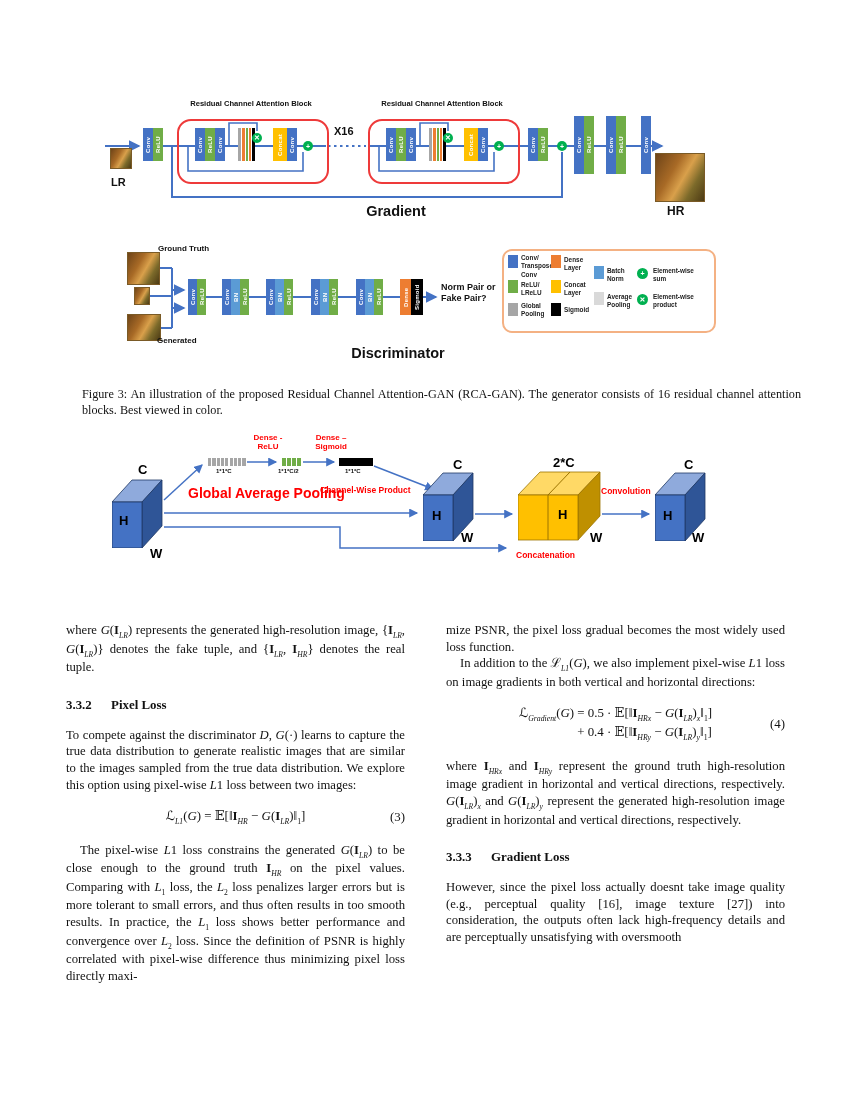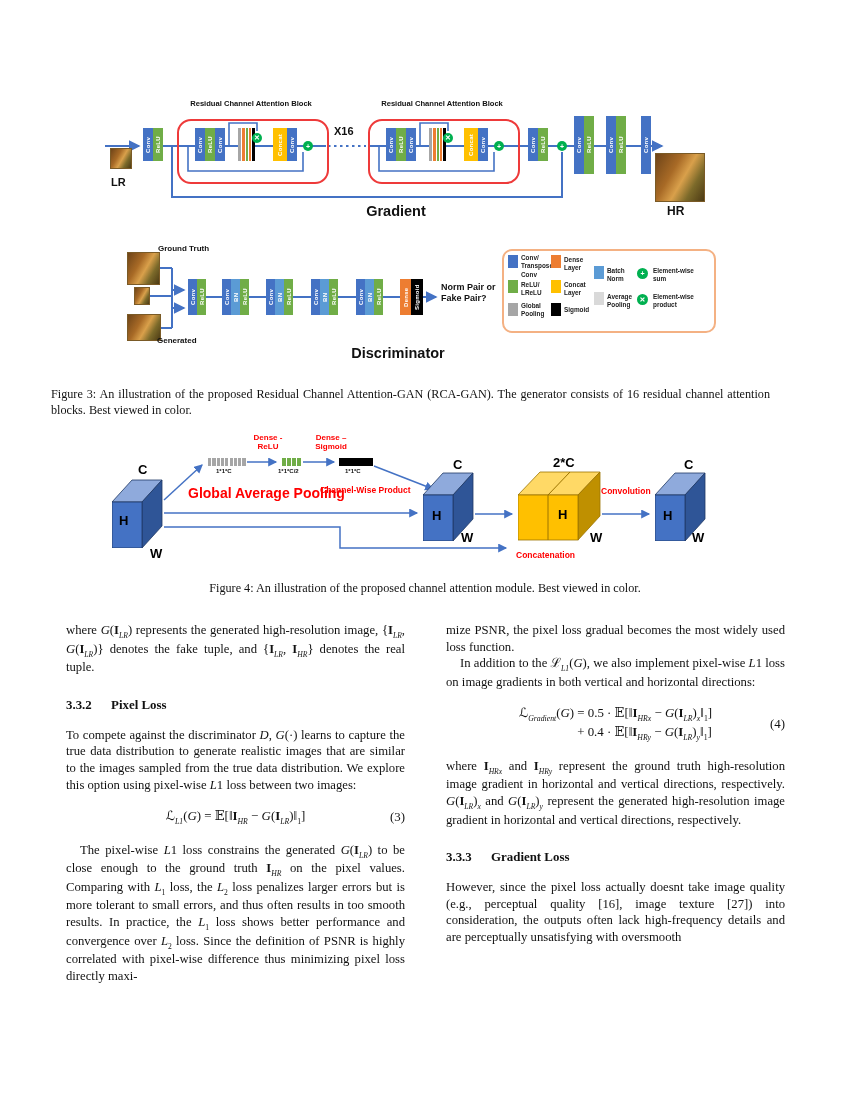--- a/index.html
+++ b/index.html
@@ -194,21 +194,21 @@
   <div class="lsq" style="left:594px;top:292px;background:#D9D9D9"></div>
   <div class="llab" style="left:607px;top:293px">Average
 Pooling</div>
   <div class="gcirc" style="left:637px;top:268px;width:11px;height:11px">+</div>
   <div class="llab" style="left:653px;top:267px">Element-wise
 sum</div>
   <div class="gcirc" style="left:637px;top:294px;width:11px;height:11px">✕</div>
   <div class="llab" style="left:653px;top:293px">Element-wise
 product</div>
 
-  <div class="caption" style="left:51px;top:387px;width:719px;text-align:justify">Figure 3: An illustration of the proposed Residual Channel Attention-GAN (RCA-GAN). The generator consists of 16 residual channel attention blocks. Best viewed in color.</div>
+  <div class="caption" style="left:82px;top:387px;width:719px;text-align:justify">Figure 3: An illustration of the proposed Residual Channel Attention-GAN (RCA-GAN). The generator consists of 16 residual channel attention blocks. Best viewed in color.</div>
 
   <svg class="abs" style="left:112px;top:478px;z-index:2" width="52" height="70">
     <polygon points="0,24 20,2 50,2 30,24" fill="#8FAADC" stroke="#1F3864" stroke-width=".8"></polygon>
     <polygon points="30,24 50,2 50,48 30,70" fill="#2F5597" stroke="#1F3864" stroke-width=".8"></polygon>
     <rect x="0" y="24" width="30" height="46" fill="#4472C4" stroke="#1F3864" stroke-width=".8"></rect>
   </svg>
   <div class="cwlab" style="left:138px;top:462px">C</div>
   <div class="cwlab" style="left:119px;top:513px">H</div>
   <div class="cwlab" style="left:150px;top:546px">W</div>
 
@@ -251,21 +251,20 @@
     <polygon points="30,24 50,2 50,48 30,70" fill="#2F5597" stroke="#1F3864" stroke-width=".8"></polygon>
     <rect x="0" y="24" width="30" height="46" fill="#4472C4" stroke="#1F3864" stroke-width=".8"></rect>
   </svg>
   <div class="cwlab" style="left:684px;top:457px">C</div>
   <div class="cwlab" style="left:663px;top:508px">H</div>
   <div class="cwlab" style="left:692px;top:530px">W</div>
 
   <div class="redlab" style="left:516px;top:550px;font-size:8.5px">Concatenation</div>
   <div class="redlab" style="left:601px;top:486px;font-size:8.5px">Convolution</div>
 
-  <div class="caption" style="left:0;top:581px;width:850px;text-align:center">Figure 4: An illustration of the proposed channel attention module. Best viewed in color.</div>
 
   <div class="col" style="left:66px;top:622px">
     <p><span class="">where </span><span class="it">G</span><span class="">(</span><span class="bd">I</span><sub class="sb">LR</sub><span class="">) represents the generated high-resolution image, {</span><span class="bd">I</span><sub class="sb">LR</sub><span class="">, </span><span class="it">G</span><span class="">(</span><span class="bd">I</span><sub class="sb">LR</sub><span class="">)} denotes the fake tuple, and {</span><span class="bd">I</span><sub class="sb">LR</sub><span class="">, </span><span class="bd">I</span><sub class="sb">HR</sub><span class="">} denotes the real tuple.</span></p>
     <div class="head">
       <span class="num">3.3.2</span>
       <span>Pixel Loss</span>
     </div>
     <p><span class="">To compete against the discriminator </span><span class="it">D</span><span class="">, </span><span class="it">G</span><span class="">(·) learns to capture the true data distribution to generate realistic images that are similar to the images sampled from the true data distribution. We explore this option using pixel-wise </span><span class="it">L</span><span class="">1 loss between two images:</span></p>
     <div class="eq">
       <span><span class="">ℒ</span><sub class="sb">L1</sub><span class="">(</span><span class="it">G</span><span class="">) = 𝔼[‖</span><span class="bd">I</span><sub class="sb">HR</sub><span class=""> − </span><span class="it">G</span><span class="">(</span><span class="bd">I</span><sub class="sb">LR</sub><span class="">)‖</span><sub class="sn">1</sub><span class="">]</span></span>

